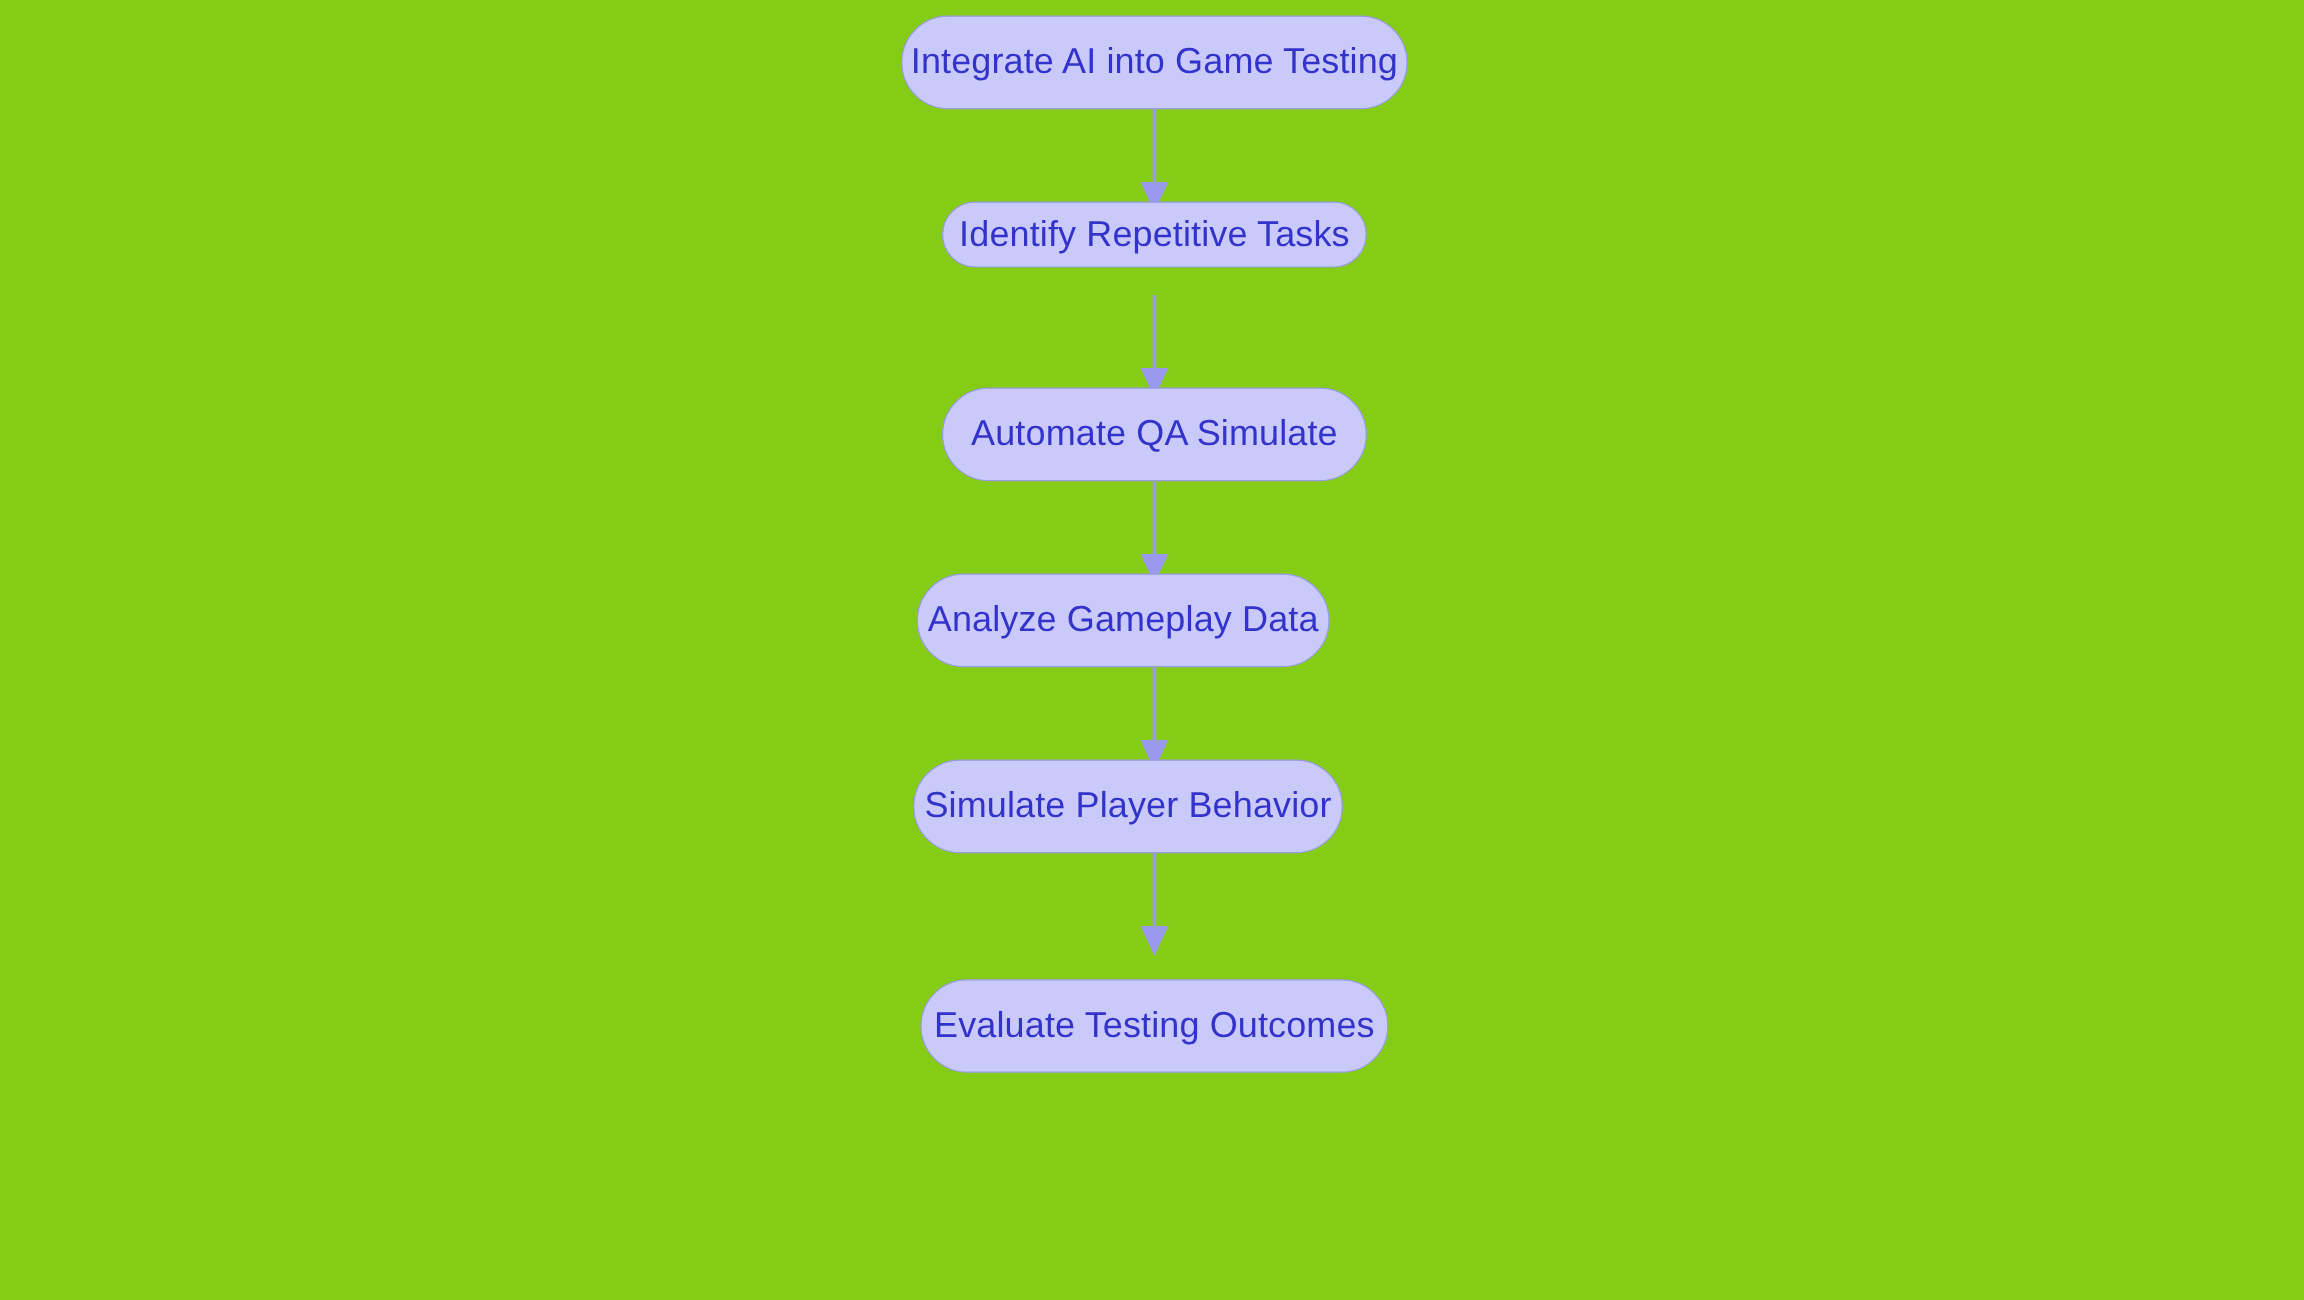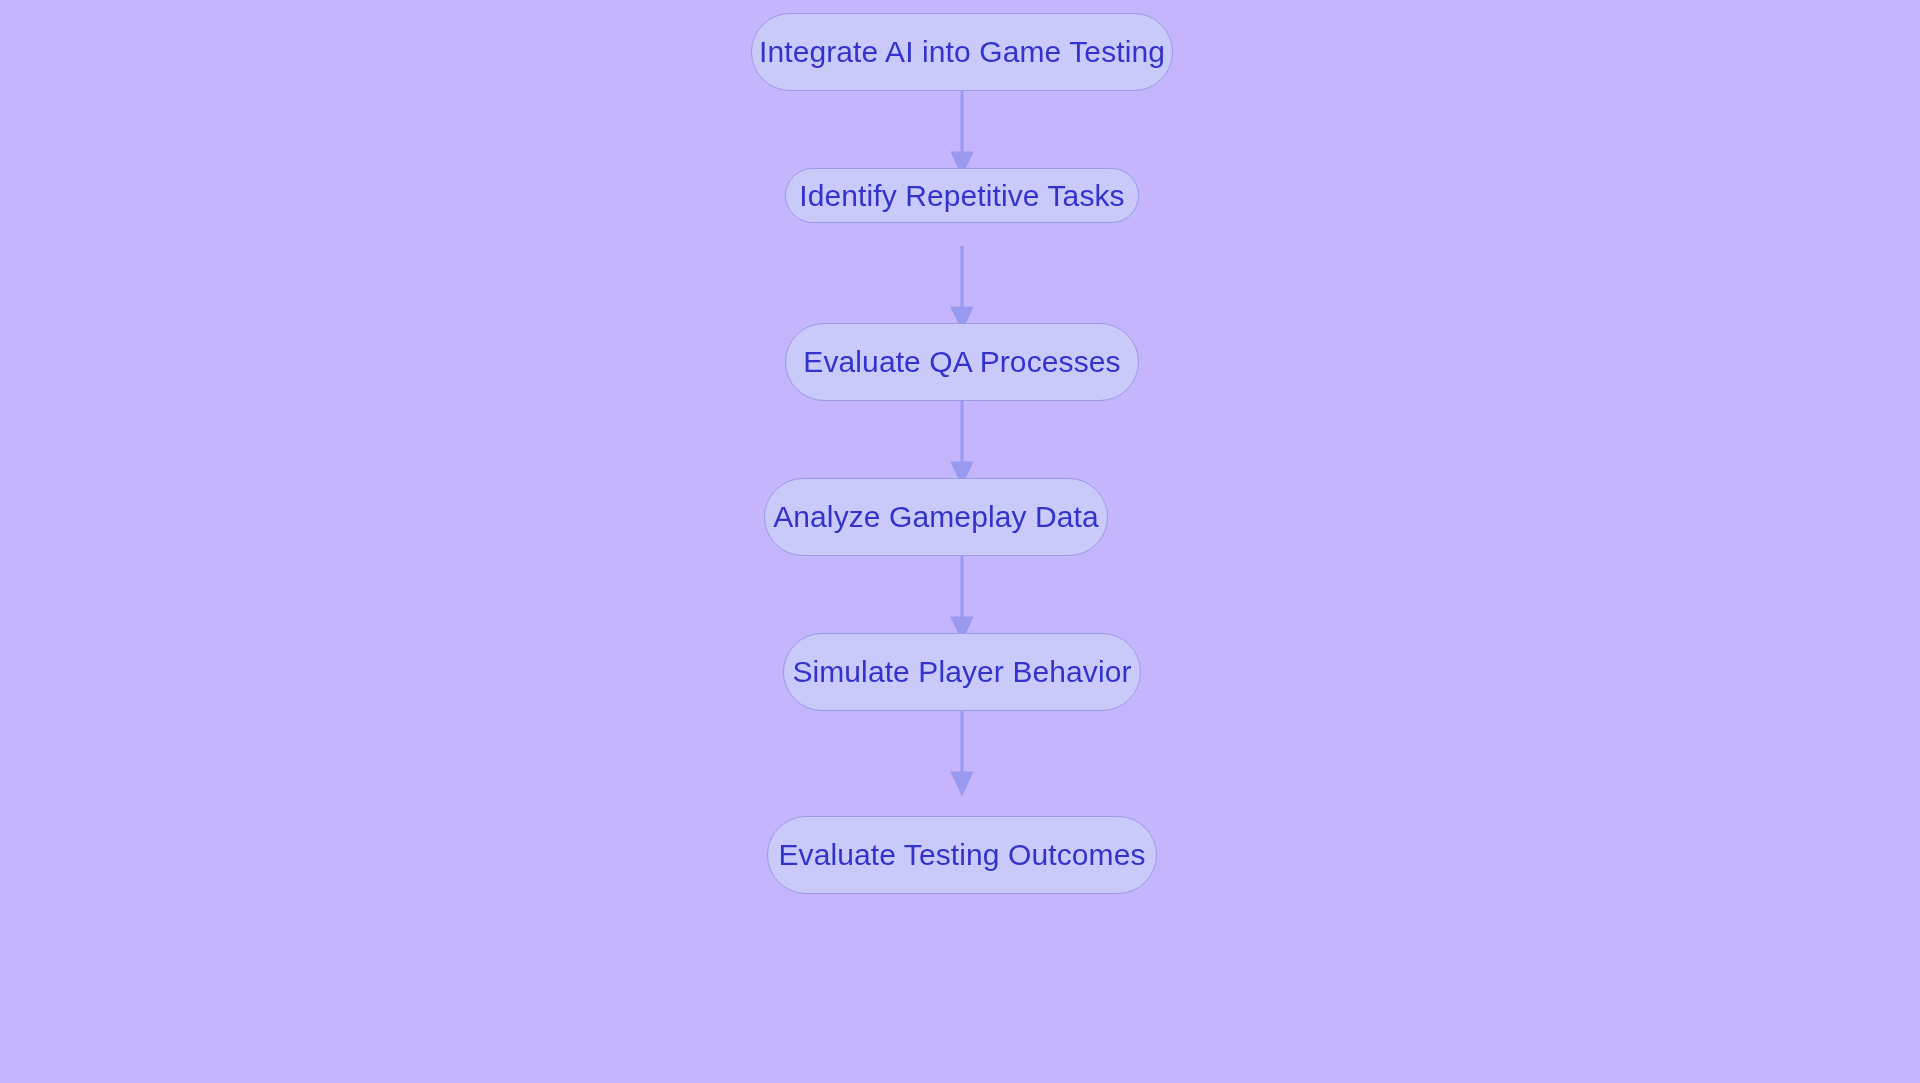--- a/index.html
+++ b/index.html
@@ -11,21 +11,21 @@
   body {
     width: 1920px;
     height: 1083px;
     overflow: hidden;
     font-family: "Liberation Sans", sans-serif;
   }
   #flowchart-root {
     position: relative;
     width: 1920px;
     height: 1083px;
-    background: #c4b5fd;
+    background: #84cc16;
   }
   #flow-svg {
     position: absolute;
     left: 0;
     top: 0;
     width: 1920px;
     height: 1083px;
   }
   .node-layer {
     position: absolute;
@@ -76,26 +76,26 @@
   </svg>
 
   <div class="node-layer" id="nodes-layer">
       <div class="flow-node" style="left: 962px; top: 13px; width: 422px; height: 78px; background: rgb(201, 202, 249); border-color: rgb(154, 154, 232);">
         <span class="flow-node-label" style="color: rgb(51, 51, 204);">Integrate AI into Game Testing</span>
       </div>
       <div class="flow-node" style="left: 962px; top: 168px; width: 354px; height: 55px; background: rgb(201, 202, 249); border-color: rgb(154, 154, 232);">
         <span class="flow-node-label" style="color: rgb(51, 51, 204);">Identify Repetitive Tasks</span>
       </div>
       <div class="flow-node" style="left: 962px; top: 323px; width: 354px; height: 78px; background: rgb(201, 202, 249); border-color: rgb(154, 154, 232);">
-        <span class="flow-node-label" style="color: rgb(51, 51, 204);">Evaluate QA Processes</span>
+        <span class="flow-node-label" style="color: rgb(51, 51, 204);">Automate QA Simulate</span>
       </div>
       <div class="flow-node" style="left: 936px; top: 478px; width: 344px; height: 78px; background: rgb(201, 202, 249); border-color: rgb(154, 154, 232);">
         <span class="flow-node-label" style="color: rgb(51, 51, 204);">Analyze Gameplay Data</span>
       </div>
-      <div class="flow-node" style="left: 962px; top: 633px; width: 358px; height: 78px; background: rgb(201, 202, 249); border-color: rgb(154, 154, 232);">
+      <div class="flow-node" style="left: 940px; top: 633px; width: 358px; height: 78px; background: rgb(201, 202, 249); border-color: rgb(154, 154, 232);">
         <span class="flow-node-label" style="color: rgb(51, 51, 204);">Simulate Player Behavior</span>
       </div>
       <div class="flow-node" style="left: 962px; top: 788px; width: 390px; height: 78px; background: rgb(201, 202, 249); border-color: rgb(154, 154, 232); margin-top: 28px;">
         <span class="flow-node-label" style="color: rgb(51, 51, 204);">Evaluate Testing Outcomes</span>
       </div>
     </div>
 
 </div>
 
 </body></html>

